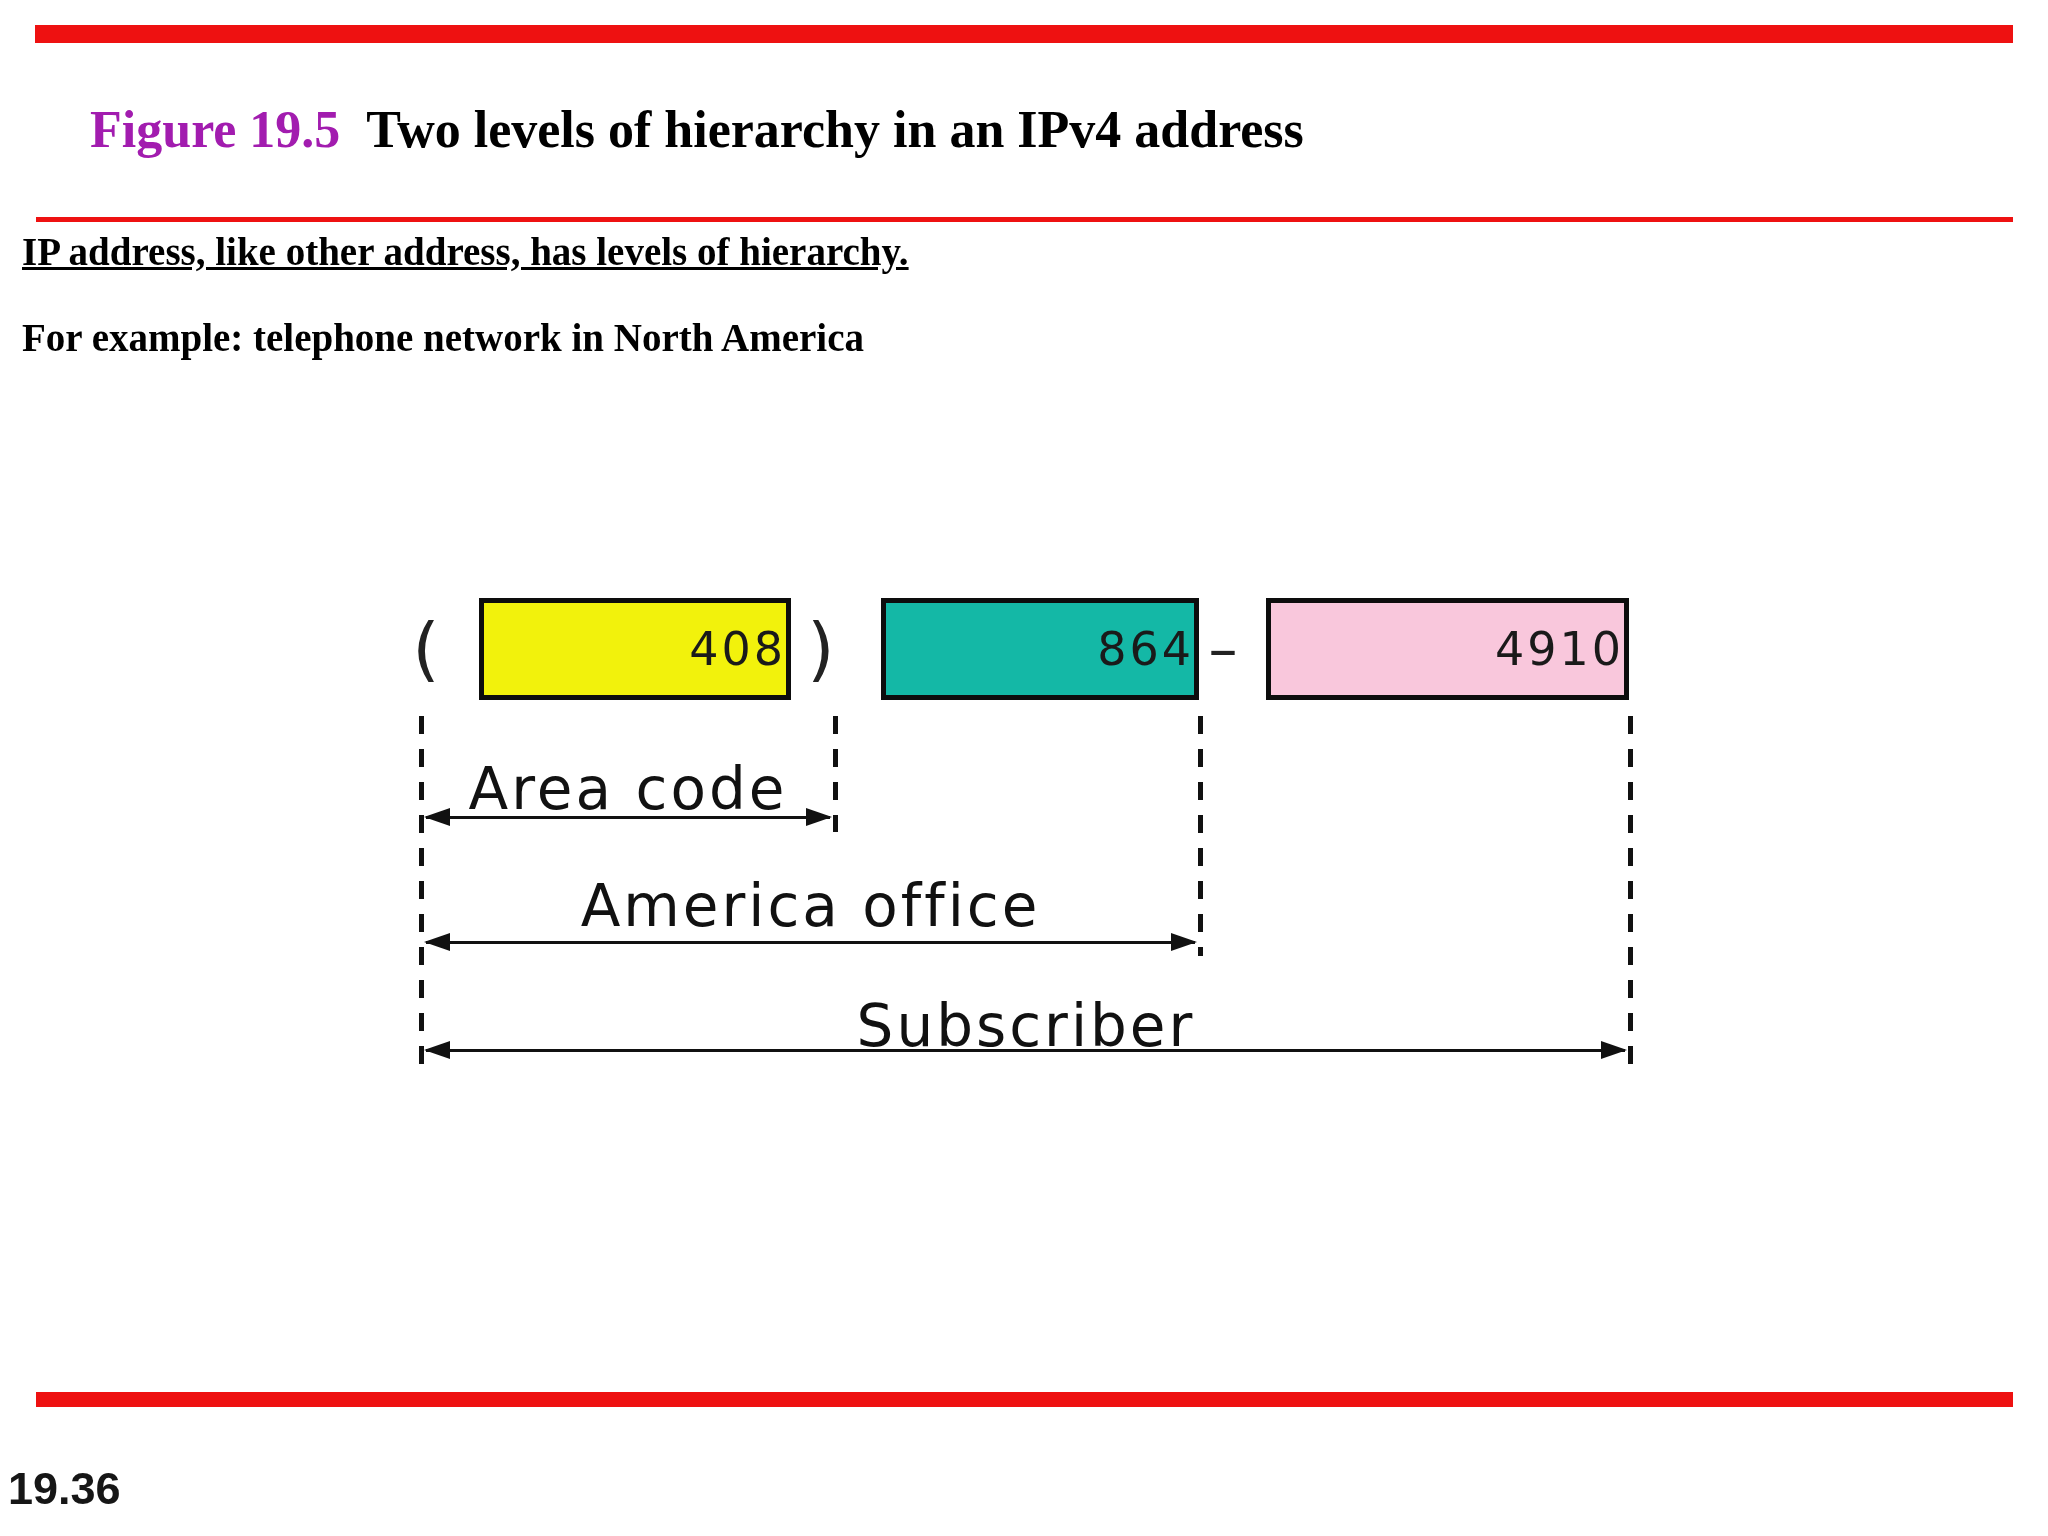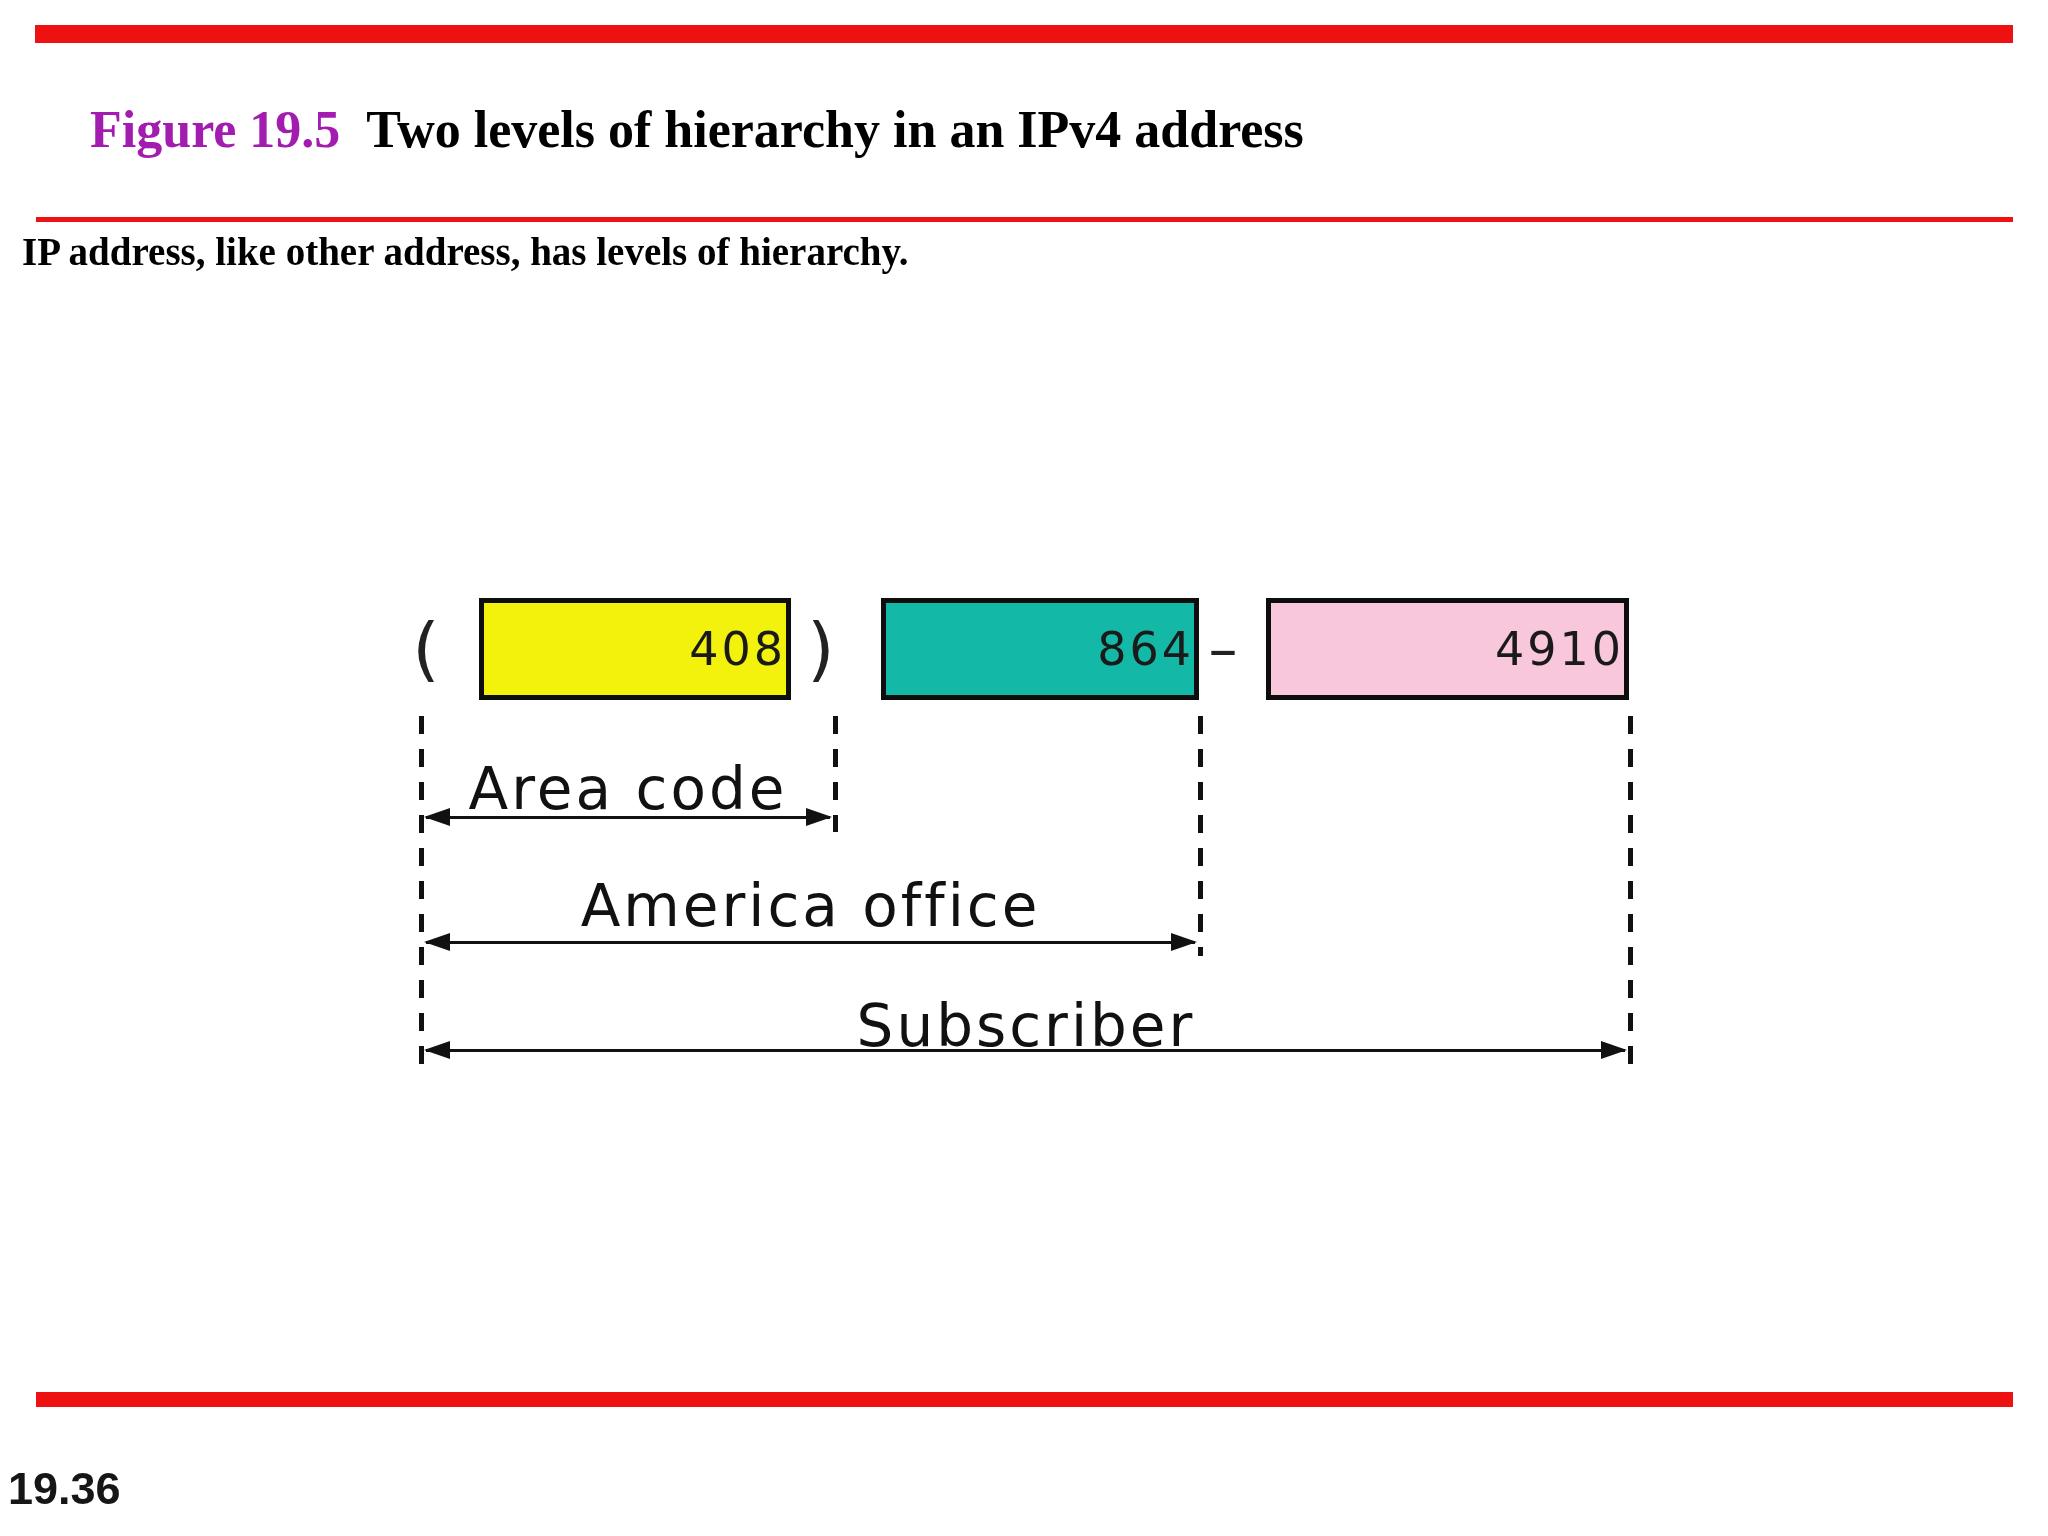--- a/index.html
+++ b/index.html
@@ -14,21 +14,21 @@
 
   
   #title-row{position:absolute;left:90px;top:98px;white-space:nowrap;
              font-weight:bold;font-size:52px;line-height:64px;}
   #figure-label{color:#a21caf;margin-right:26px;font-family:Liberation Serif, serif;}
   #figure-title{color:#000;}
 
   
   .body-line{position:absolute;left:22px;font-weight:bold;color:#000;
              font-size:39px;line-height:48px;white-space:nowrap;}
-  #body-line-1{top:228px;}
+  #body-line-1{top:228px;text-decoration:underline;}
   #body-line-2{top:314px;}
 
   
   #phone-diagram{position:absolute;left:0;top:0;width:2048px;height:1536px;
                  font-family:"DejaVu Sans", sans-serif;color:#111;}
   .pbox{position:absolute;top:598px;height:102px;box-sizing:border-box;
         border:5px solid #0d0d0d;text-align:right;
         font-size:46px;line-height:92px;letter-spacing:3px;color:#1a1a1a;}
   #area-code-box{left:479px;width:312px;background:#f2f20c;}
   #exchange-box{left:881px;width:318px;background:#14b8a6;}
@@ -74,20 +74,21 @@
 
   <div id="top-bar" class="bar"></div>
 
   <div id="title-row">
     <span id="figure-label">Figure 19.5</span><span id="figure-title">Two levels of hierarchy in an IPv4 address</span>
   </div>
 
   <div id="title-rule" class="bar"></div>
 
   <div id="body-line-1" class="body-line">IP address, like other address, has levels of hierarchy.</div>
+  <div id="body-line-2" class="body-line">For example: telephone network in North America</div>
 
   <div id="phone-diagram">
 
     <div id="open-paren" class="sep">(</div>
     <div id="area-code-box" class="pbox">408</div>
     <div id="close-paren" class="sep">)</div>
     <div id="exchange-box" class="pbox">864</div>
     <div id="separator-dash" class="sep">–</div>
     <div id="subscriber-box" class="pbox">4910</div>
 

